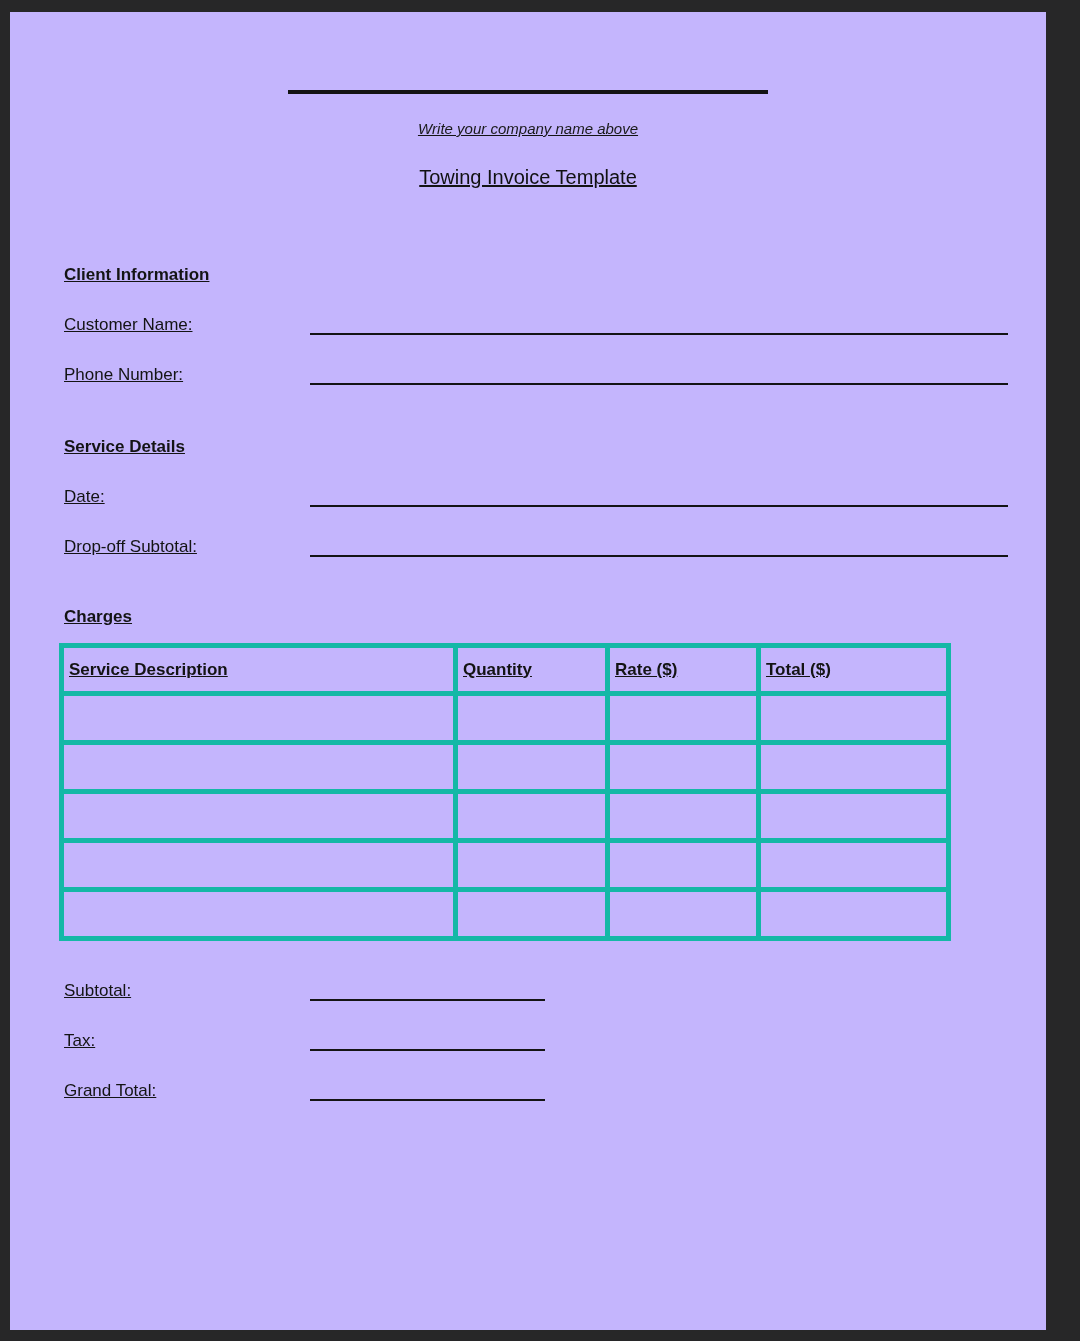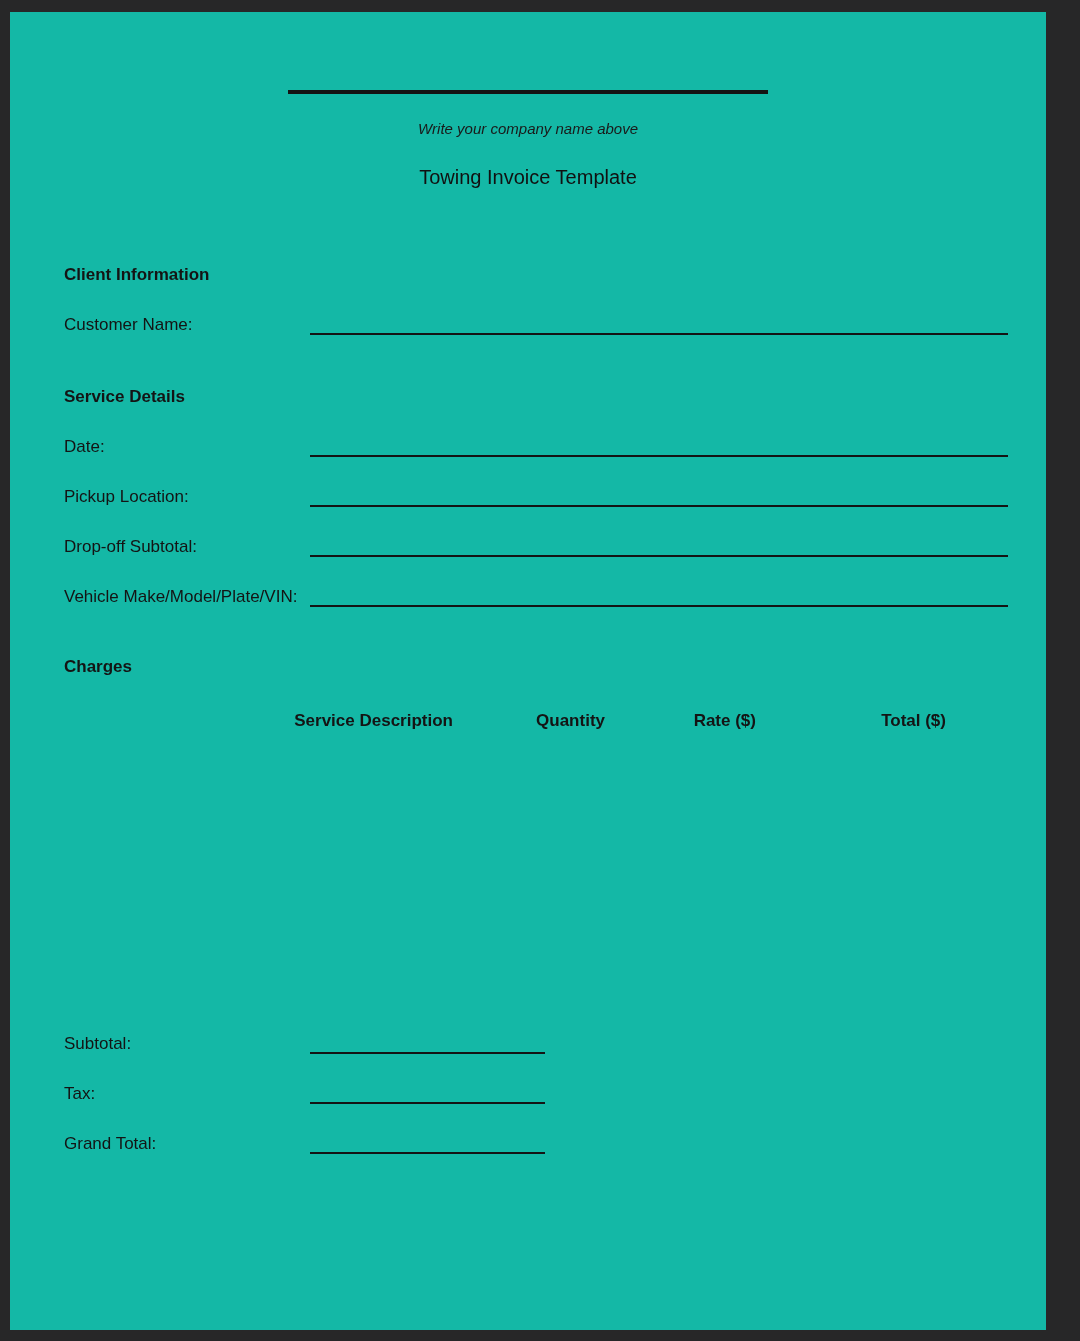--- a/index.html
+++ b/index.html
@@ -7,21 +7,22 @@
   body {
     background:#272728;
     font-family:"Liberation Sans", sans-serif;
     color:#141414;
     overflow:hidden;
   }
   .page {
     position:absolute;
     left:10px; top:12px;
     width:1036px; height:1318px;
-    background:#14b8a6;
+    background:#c4b5fd;
+    text-decoration:underline;
   }
   .top-rule {
     width:480px; height:4px;
     background:#141414;
     margin:78px auto 0 auto;
   }
   .caption {
     text-align:center;
     font-style:italic;
     font-size:15px;
@@ -66,23 +67,23 @@
     flex:0 0 235px;
   }
   .charges-table {
     border-collapse:collapse;
     margin-top:16px;
     margin-left:-5px; 
     table-layout:fixed;
     width:887px;
   }
   .charges-table th, .charges-table td {
-    border:8px solid #14b8a6;
+    border:5px solid #14b8a6;
     font-size:17px;
-    text-align:right;
+    text-align:left;
     padding:0 0 0 5px;
     vertical-align:middle;
   }
   .charges-table th { height:48px; font-weight:bold; }
   .charges-table td { height:49px; }
   .totals { margin-top:10px; }
 </style>
 </head>
 <body>
 
@@ -95,37 +96,33 @@
   <div class="doc-title">Towing Invoice Template</div>
 
   <div class="content">
 
     <div class="section-heading h-client">Client Information</div>
 
     <div class="field-row">
       <span class="field-label">Customer Name:</span>
       <span class="fill-line"></span>
     </div>
+    <div class="field-row">
+      <span class="field-label">Phone Number:</span>
+      <span class="fill-line"></span>
+    </div>
 
     <div class="section-heading h-service">Service Details</div>
 
     <div class="field-row">
       <span class="field-label">Date:</span>
       <span class="fill-line"></span>
     </div>
     <div class="field-row">
-      <span class="field-label">Pickup Location:</span>
-      <span class="fill-line"></span>
-    </div>
-    <div class="field-row">
       <span class="field-label">Drop-off Subtotal:</span>
-      <span class="fill-line"></span>
-    </div>
-    <div class="field-row">
-      <span class="field-label">Vehicle Make/Model/Plate/VIN:</span>
       <span class="fill-line"></span>
     </div>
 
     <div class="section-heading h-charges">Charges</div>
 
     <table class="charges-table">
       <colgroup>
         <col style="width:394px">
         <col style="width:152px">
         <col style="width:151px">

